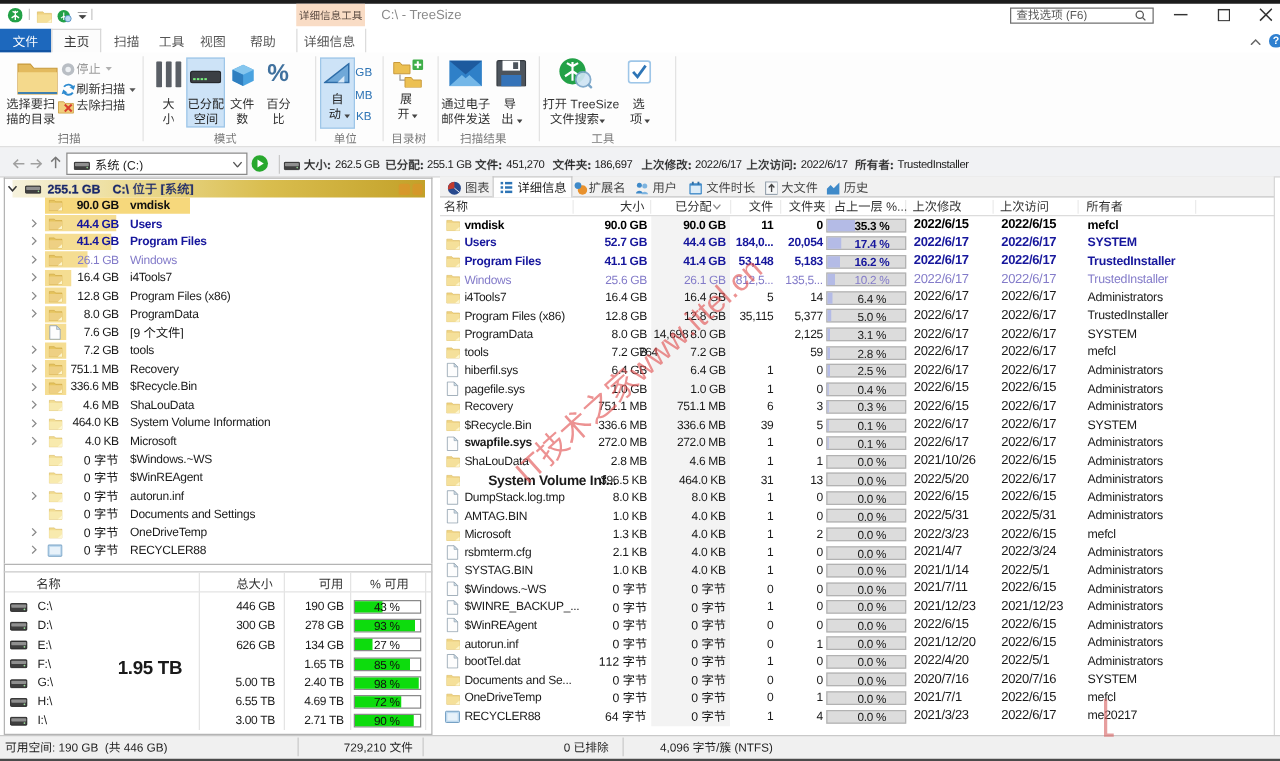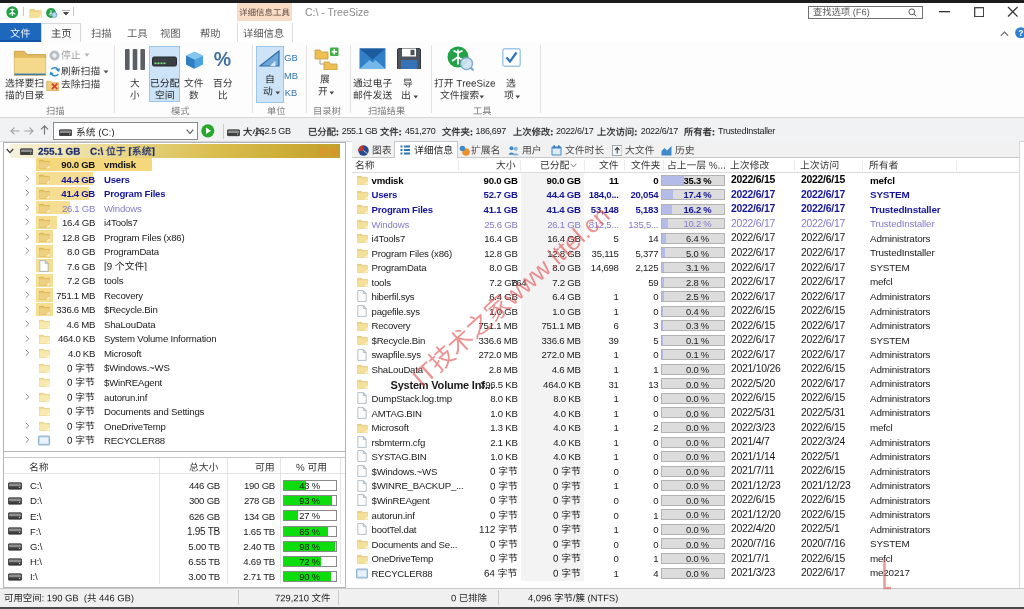--- a/index.html
+++ b/index.html
@@ -524,21 +524,21 @@
     <svg style="position:absolute;left:227.0px;top:129.0px" width="13.0" height="7.5" viewBox="0 0 20 10">
       <rect x="0.5" y="0.5" width="19" height="9" rx="1.2" fill="#3f3f3f" stroke="#242424"></rect>
       <rect x="1.5" y="1.5" width="17" height="3.8" rx="0.8" fill="#8f8f8f"></rect>
       <circle cx="16.5" cy="7" r="1" fill="#9fe49f"></circle>
     </svg>
     <div style="position:absolute;left:243.2px;top:126.8px;line-height:0"><svg width="21.7" height="9.8" viewBox="0 -880 2333 1050" fill="#222" stroke="#222" stroke-width="26">
         <use href="#q43" x="0"></use>
         <use href="#q44" x="1000"></use>
         <use href="#q79" x="2000"></use>
       </svg></div>
-    <div style="position:absolute;top:127.4px;font-size:9.0px;color:#222;font-weight:400;letter-spacing:-0.30px;line-height:1;white-space:pre;left:255px;">262.5 GB</div>
+    <div style="position:absolute;top:127.4px;font-size:9.0px;color:#222;font-weight:400;letter-spacing:-0.30px;line-height:1;white-space:pre;left:268px;">262.5 GB</div>
     <div style="position:absolute;left:307.7px;top:126.8px;line-height:0"><svg width="31.0" height="9.8" viewBox="0 -880 3333 1050" fill="#222" stroke="#222" stroke-width="26">
         <use href="#q45" x="0"></use>
         <use href="#q46" x="1000"></use>
         <use href="#q47" x="2000"></use>
         <use href="#q79" x="3000"></use>
       </svg></div>
     <div style="position:absolute;top:127.4px;font-size:9.0px;color:#222;font-weight:400;letter-spacing:-0.30px;line-height:1;white-space:pre;left:341.7px;">255.1 GB</div>
     <div style="position:absolute;left:380.4px;top:126.8px;line-height:0"><svg width="21.7" height="9.8" viewBox="0 -880 2333 1050" fill="#222" stroke="#222" stroke-width="26">
         <use href="#q15" x="0"></use>
         <use href="#q16" x="1000"></use>
@@ -889,21 +889,21 @@
     <div style="position:absolute;top:511.5px;font-size:9.6px;color:#1a1a1a;font-weight:400;letter-spacing:-0.25px;line-height:1;white-space:pre;left:75.0px;width:200px;text-align:right;">134 GB</div>
     <div style="position:absolute;left:282.5px;top:510.3px;width:54.5px;height:11.0px;background:#fff;border:1px solid #8a8a8a;box-sizing:border-box"></div>
     <div style="position:absolute;left:283.5px;top:511.3px;width:14.2px;height:9.0px;background:#0ddc0d;"></div>
     <div style="position:absolute;top:511.4px;font-size:9.4px;color:#111;font-weight:400;letter-spacing:-0.20px;line-height:1;white-space:pre;left:209.5px;width:200px;text-align:center;">27 %</div>
     <svg style="position:absolute;left:8.0px;top:527.3px" width="14.0" height="8.0" viewBox="0 0 20 10">
       <rect x="0.5" y="0.5" width="19" height="9" rx="1.2" fill="#3f3f3f" stroke="#242424"></rect>
       <rect x="1.5" y="1.5" width="17" height="3.8" rx="0.8" fill="#8f8f8f"></rect>
       <circle cx="16.5" cy="7" r="1" fill="#9fe49f"></circle>
     </svg>
     <div style="position:absolute;top:526.6px;font-size:9.6px;color:#1a1a1a;font-weight:400;letter-spacing:-0.20px;line-height:1;white-space:pre;left:30.0px;">F:\</div>
-    <div style="position:absolute;top:526.6px;font-size:10px;color:#1a1a1a;font-weight:400;letter-spacing:-0.25px;line-height:1;white-space:pre;left:20.0px;width:200px;text-align:right;">1.95 TB</div>
+    <div style="position:absolute;top:526.6px;font-size:15px;color:#1a1a1a;font-weight:700;letter-spacing:-0.25px;line-height:1;white-space:pre;left:20.0px;width:200px;text-align:center;">1.95 TB</div>
     <div style="position:absolute;top:526.6px;font-size:9.6px;color:#1a1a1a;font-weight:400;letter-spacing:-0.25px;line-height:1;white-space:pre;left:75.0px;width:200px;text-align:right;">1.65 TB</div>
     <div style="position:absolute;left:282.5px;top:525.5px;width:54.5px;height:11.0px;background:#fff;border:1px solid #8a8a8a;box-sizing:border-box"></div>
     <div style="position:absolute;left:283.5px;top:526.5px;width:44.6px;height:9.0px;background:#0ddc0d;"></div>
     <div style="position:absolute;top:526.6px;font-size:9.4px;color:#111;font-weight:400;letter-spacing:-0.20px;line-height:1;white-space:pre;left:209.5px;width:200px;text-align:center;">85 %</div>
     <svg style="position:absolute;left:8.0px;top:542.5px" width="14.0" height="8.0" viewBox="0 0 20 10">
       <rect x="0.5" y="0.5" width="19" height="9" rx="1.2" fill="#3f3f3f" stroke="#242424"></rect>
       <rect x="1.5" y="1.5" width="17" height="3.8" rx="0.8" fill="#8f8f8f"></rect>
       <circle cx="16.5" cy="7" r="1" fill="#9fe49f"></circle>
     </svg>
     <div style="position:absolute;top:541.8px;font-size:9.6px;color:#1a1a1a;font-weight:400;letter-spacing:-0.20px;line-height:1;white-space:pre;left:30.0px;">G:\</div>
@@ -1167,21 +1167,21 @@
     <div style="position:absolute;top:247.9px;font-size:10.4px;color:#1a1a1a;font-weight:400;letter-spacing:-0.25px;line-height:1;white-space:pre;left:801.0px;">2022/6/17</div>
     <div style="position:absolute;top:248.3px;font-size:9.9px;color:#1a1a1a;font-weight:400;letter-spacing:-0.20px;line-height:1;white-space:pre;left:870.0px;">TrustedInstaller</div>
     <svg style="position:absolute;left:356.5px;top:261.5px" width="11.0" height="11.5" viewBox="0 0 16 14">
       <path d="M0.5 2 L6.5 2 L8 3.6 L15.5 3.6 L15.5 13.8 L0.5 13.8 Z" fill="#efd382" stroke="#d9b75e" stroke-width="0.7"></path>
       <path d="M0.5 4.8 L15.5 4.8 L15.5 13.8 L0.5 13.8 Z" fill="#f5e09a"></path>
       <path d="M10.5 13.8 L15.5 13.8 L15.5 9.5 Z" fill="#fdf6cf"></path>
     </svg>
     <div style="position:absolute;top:263.1px;font-size:9.6px;color:#1a1a1a;font-weight:400;letter-spacing:-0.20px;line-height:1;white-space:pre;left:371.5px;">ProgramData</div>
     <div style="position:absolute;top:263.1px;font-size:9.6px;color:#1a1a1a;font-weight:400;letter-spacing:-0.25px;line-height:1;white-space:pre;left:317.6px;width:200px;text-align:right;">8.0 GB</div>
     <div style="position:absolute;top:263.1px;font-size:9.6px;color:#1a1a1a;font-weight:400;letter-spacing:-0.25px;line-height:1;white-space:pre;left:380.6px;width:200px;text-align:right;">8.0 GB</div>
-    <div style="position:absolute;top:263.1px;font-size:9.6px;color:#1a1a1a;font-weight:400;letter-spacing:-0.25px;line-height:1;white-space:pre;left:418.7px;width:200px;text-align:right;">14,698</div>
+    <div style="position:absolute;top:263.1px;font-size:9.6px;color:#1a1a1a;font-weight:400;letter-spacing:-0.25px;line-height:1;white-space:pre;left:418.7px;width:200px;text-align:center;padding-left:18px;">14,698</div>
     <div style="position:absolute;top:263.1px;font-size:9.6px;color:#1a1a1a;font-weight:400;letter-spacing:-0.25px;line-height:1;white-space:pre;left:458.3px;width:200px;text-align:right;">2,125</div>
     <div style="position:absolute;left:661.0px;top:261.9px;width:63.5px;height:11.0px;background:#dcdcdc;border:1px solid #b2b2b2;box-sizing:border-box"></div>
     <div style="position:absolute;left:662.0px;top:262.9px;width:1.9px;height:9.0px;background:#b4bbe6;"></div>
     <div style="position:absolute;top:263.1px;font-size:9.4px;color:#1a1a1a;font-weight:400;letter-spacing:-0.20px;line-height:1;white-space:pre;left:597.5px;width:200px;text-align:center;">3.1 %</div>
     <div style="position:absolute;top:262.5px;font-size:10.4px;color:#1a1a1a;font-weight:400;letter-spacing:-0.25px;line-height:1;white-space:pre;left:731.0px;">2022/6/17</div>
     <div style="position:absolute;top:262.5px;font-size:10.4px;color:#1a1a1a;font-weight:400;letter-spacing:-0.25px;line-height:1;white-space:pre;left:801.0px;">2022/6/17</div>
     <div style="position:absolute;top:262.9px;font-size:9.9px;color:#1a1a1a;font-weight:400;letter-spacing:-0.20px;line-height:1;white-space:pre;left:870.0px;">SYSTEM</div>
     <svg style="position:absolute;left:356.5px;top:276.1px" width="11.0" height="11.5" viewBox="0 0 16 14">
       <path d="M0.5 2 L6.5 2 L8 3.6 L15.5 3.6 L15.5 13.8 L0.5 13.8 Z" fill="#efd382" stroke="#d9b75e" stroke-width="0.7"></path>
       <path d="M0.5 4.8 L15.5 4.8 L15.5 13.8 L0.5 13.8 Z" fill="#f5e09a"></path>
@@ -1257,21 +1257,21 @@
     <div style="position:absolute;left:661.0px;top:334.7px;width:63.5px;height:11.0px;background:#dcdcdc;border:1px solid #b2b2b2;box-sizing:border-box"></div>
     <div style="position:absolute;left:662.0px;top:335.7px;width:0.1px;height:9.0px;background:#b4bbe6;"></div>
     <div style="position:absolute;top:335.8px;font-size:9.4px;color:#1a1a1a;font-weight:400;letter-spacing:-0.20px;line-height:1;white-space:pre;left:597.5px;width:200px;text-align:center;">0.1 %</div>
     <div style="position:absolute;top:335.2px;font-size:10.4px;color:#1a1a1a;font-weight:400;letter-spacing:-0.25px;line-height:1;white-space:pre;left:731.0px;">2022/6/17</div>
     <div style="position:absolute;top:335.2px;font-size:10.4px;color:#1a1a1a;font-weight:400;letter-spacing:-0.25px;line-height:1;white-space:pre;left:801.0px;">2022/6/17</div>
     <div style="position:absolute;top:335.6px;font-size:9.9px;color:#1a1a1a;font-weight:400;letter-spacing:-0.20px;line-height:1;white-space:pre;left:870.0px;">SYSTEM</div>
     <svg style="position:absolute;left:357.0px;top:348.6px" width="10.0" height="12.0" viewBox="0 0 12 14">
       <path d="M1 0.5 H7.5 L11 4 V13.5 H1 Z" fill="#fdfdfd" stroke="#8fa0ad" stroke-width="0.8"></path>
       <path d="M7.5 0.5 L11 4 H7.5 Z" fill="#cfdde8" stroke="#8fa0ad" stroke-width="0.6"></path>
     </svg>
-    <div style="position:absolute;top:350.4px;font-size:9.6px;color:#1a1a1a;font-weight:400;letter-spacing:-0.20px;line-height:1;white-space:pre;left:371.5px;">swapfile.sys</div>
+    <div style="position:absolute;top:350.4px;font-size:9.6px;color:#1a1a1a;font-weight:700;letter-spacing:-0.20px;line-height:1;white-space:pre;left:371.5px;">swapfile.sys</div>
     <div style="position:absolute;top:350.4px;font-size:9.6px;color:#1a1a1a;font-weight:400;letter-spacing:-0.25px;line-height:1;white-space:pre;left:317.6px;width:200px;text-align:right;">272.0 MB</div>
     <div style="position:absolute;top:350.4px;font-size:9.6px;color:#1a1a1a;font-weight:400;letter-spacing:-0.25px;line-height:1;white-space:pre;left:380.6px;width:200px;text-align:right;">272.0 MB</div>
     <div style="position:absolute;top:350.4px;font-size:9.6px;color:#1a1a1a;font-weight:400;letter-spacing:-0.25px;line-height:1;white-space:pre;left:418.7px;width:200px;text-align:right;">1</div>
     <div style="position:absolute;top:350.4px;font-size:9.6px;color:#1a1a1a;font-weight:400;letter-spacing:-0.25px;line-height:1;white-space:pre;left:458.3px;width:200px;text-align:right;">0</div>
     <div style="position:absolute;left:661.0px;top:349.2px;width:63.5px;height:11.0px;background:#dcdcdc;border:1px solid #b2b2b2;box-sizing:border-box"></div>
     <div style="position:absolute;left:662.0px;top:350.2px;width:0.1px;height:9.0px;background:#b4bbe6;"></div>
     <div style="position:absolute;top:350.4px;font-size:9.4px;color:#1a1a1a;font-weight:400;letter-spacing:-0.20px;line-height:1;white-space:pre;left:597.5px;width:200px;text-align:center;">0.1 %</div>
     <div style="position:absolute;top:349.8px;font-size:10.4px;color:#1a1a1a;font-weight:400;letter-spacing:-0.25px;line-height:1;white-space:pre;left:731.0px;">2022/6/17</div>
     <div style="position:absolute;top:349.8px;font-size:10.4px;color:#1a1a1a;font-weight:400;letter-spacing:-0.25px;line-height:1;white-space:pre;left:801.0px;">2022/6/17</div>
     <div style="position:absolute;top:350.2px;font-size:9.9px;color:#1a1a1a;font-weight:400;letter-spacing:-0.20px;line-height:1;white-space:pre;left:870.0px;">Administrators</div>

